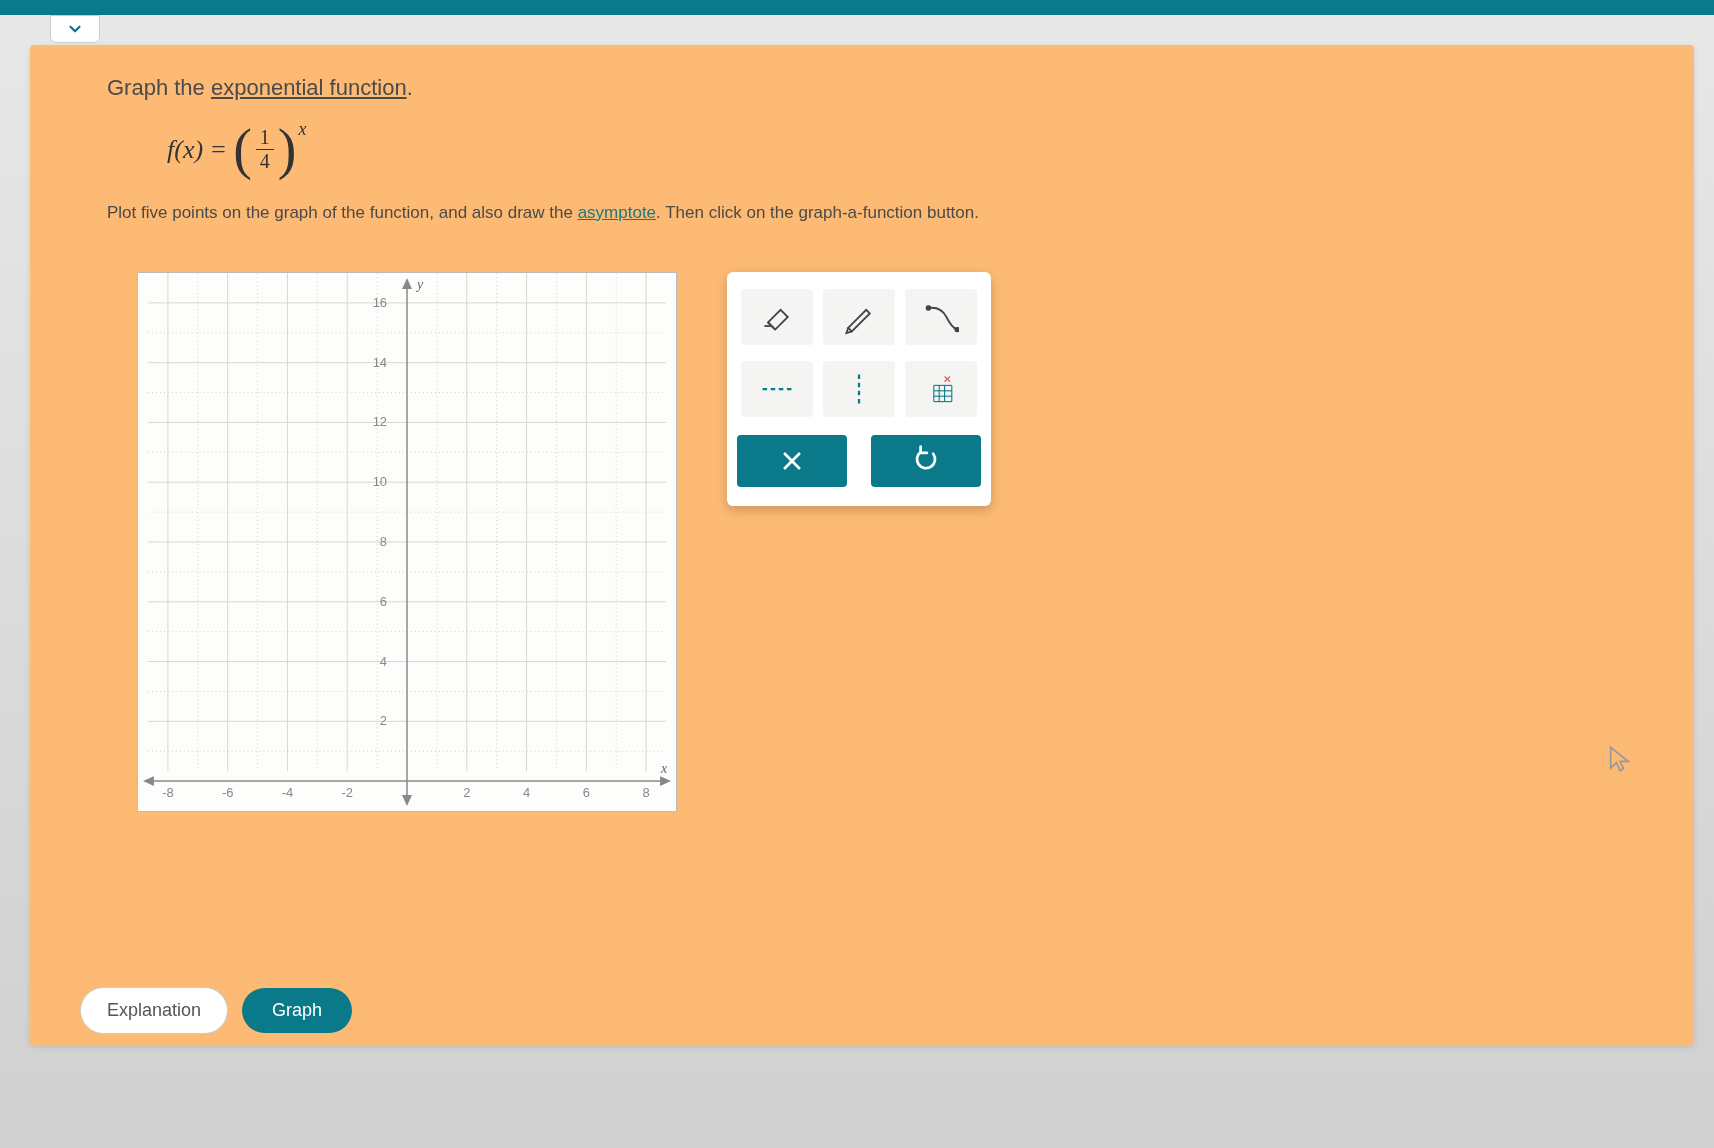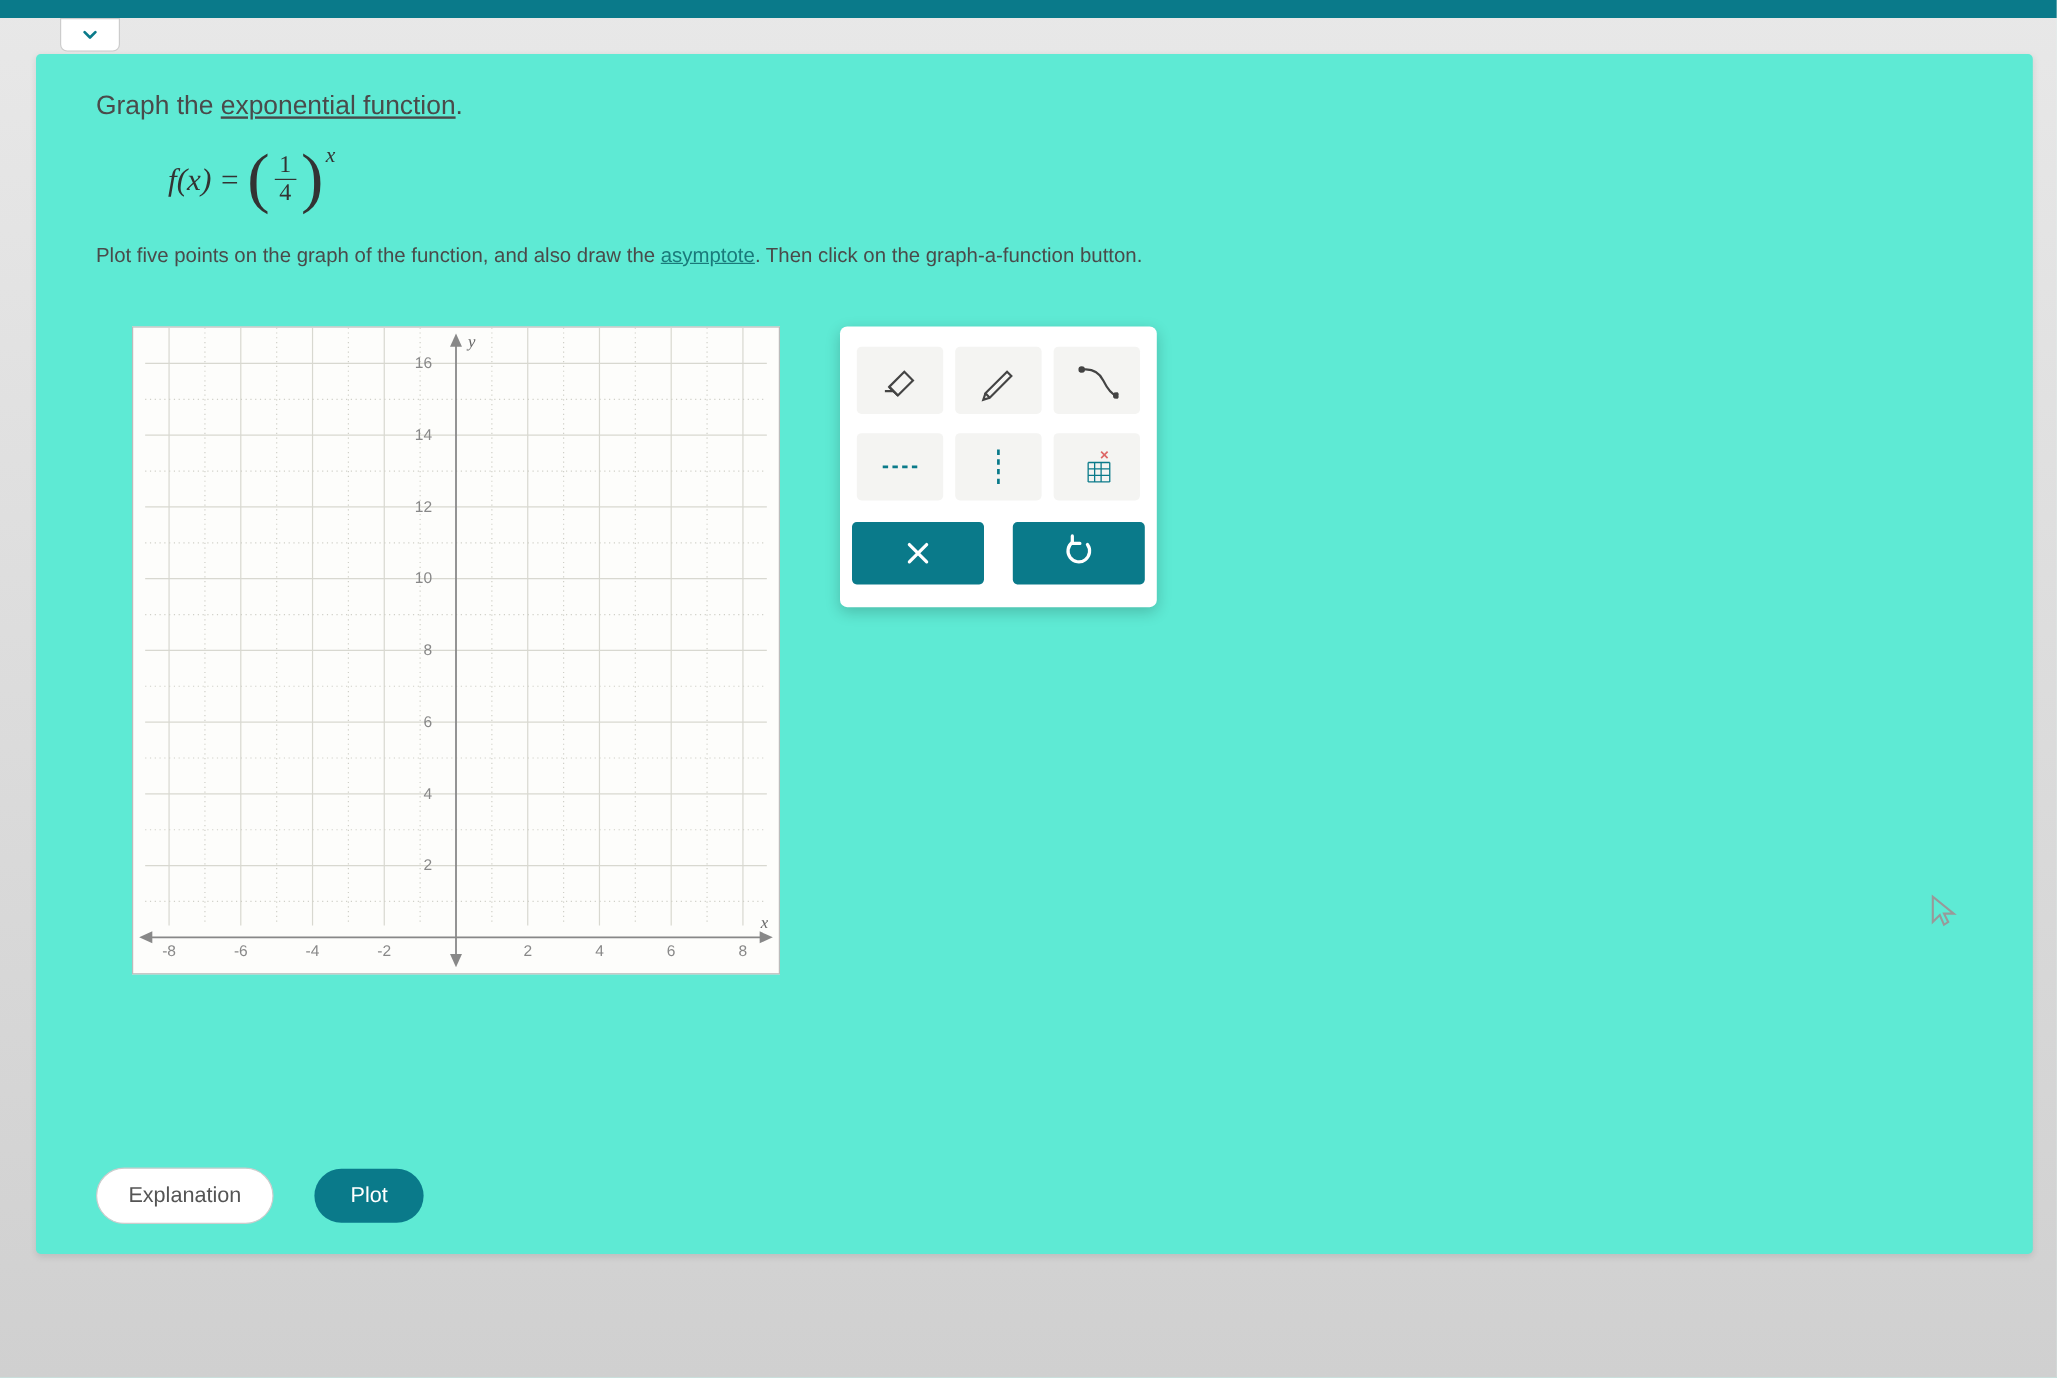--- a/index.html
+++ b/index.html
@@ -25,24 +25,24 @@
       background: #fff;
       border: 1px solid #ccc;
       border-radius: 0 0 6px 6px;
       display: flex;
       align-items: center;
       justify-content: center;
       cursor: pointer;
     }
     .collapse-tab svg { width: 18px; height: 18px; }
     .main-panel {
-      background: #5eead4;
+      background: #fdba74;
       margin: 30px 20px 0 30px;
       border-radius: 4px;
-      padding: 30px 40px 100px 50px;
+      padding: 30px 40px 100px 77px;
       box-shadow: 0 2px 6px rgba(0,0,0,0.1);
       min-height: 1000px;
       position: relative;
     }
     .prompt-line {
       color: #4a4a4a;
       font-size: 22px;
       margin-bottom: 25px;
     }
     .prompt-line .link-underline { text-decoration: underline; }
@@ -113,24 +113,24 @@
     .tool-btn svg { width: 36px; height: 36px; }
     .tool-teal {
       background: #0a7a8a;
       width: 110px;
       height: 52px;
     }
     .tool-teal svg { stroke: #fff; }
     .tool-row3 { grid-column: span 3; display: flex; gap: 24px; justify-content: center; }
     .bottom-buttons {
       position: absolute;
-      bottom: 25px;
+      bottom: 11px;
       left: 50px;
       display: flex;
-      gap: 34px;
+      gap: 14px;
       align-items: center;
     }
     .btn-outline {
       background: #fff;
       border: 1px solid #ccc;
       color: #555;
       padding: 12px 26px;
       border-radius: 24px;
       font-size: 18px;
       cursor: pointer;
@@ -332,19 +332,19 @@
                 <polyline points="14,4 14,11 21,11"></polyline>
               </g>
             </svg>
         </button>
       </div>
     </div>
   </div>
 
   <div class="bottom-buttons">
     <button class="btn-outline">Explanation</button>
-    <button class="btn-teal">Plot</button>
+    <button class="btn-teal">Graph</button>
   </div>
 
   <svg class="cursor-icon" viewBox="0 0 24 24">
     <path d="M4 2 L4 20 L9 15 L12 22 L15 20 L12 14 L19 14 Z" fill="none" stroke="#999" stroke-width="1.5"></path>
   </svg>
 </div>
 
 </body></html>

